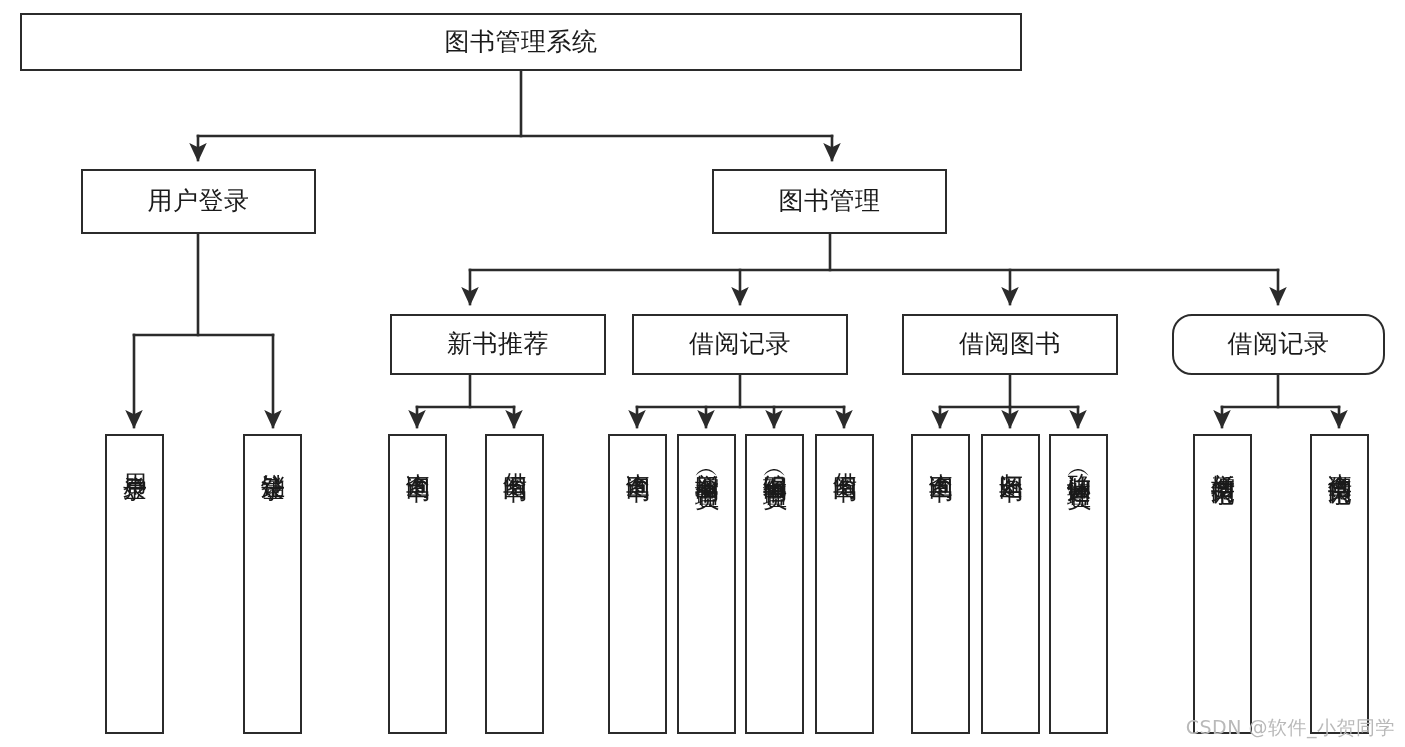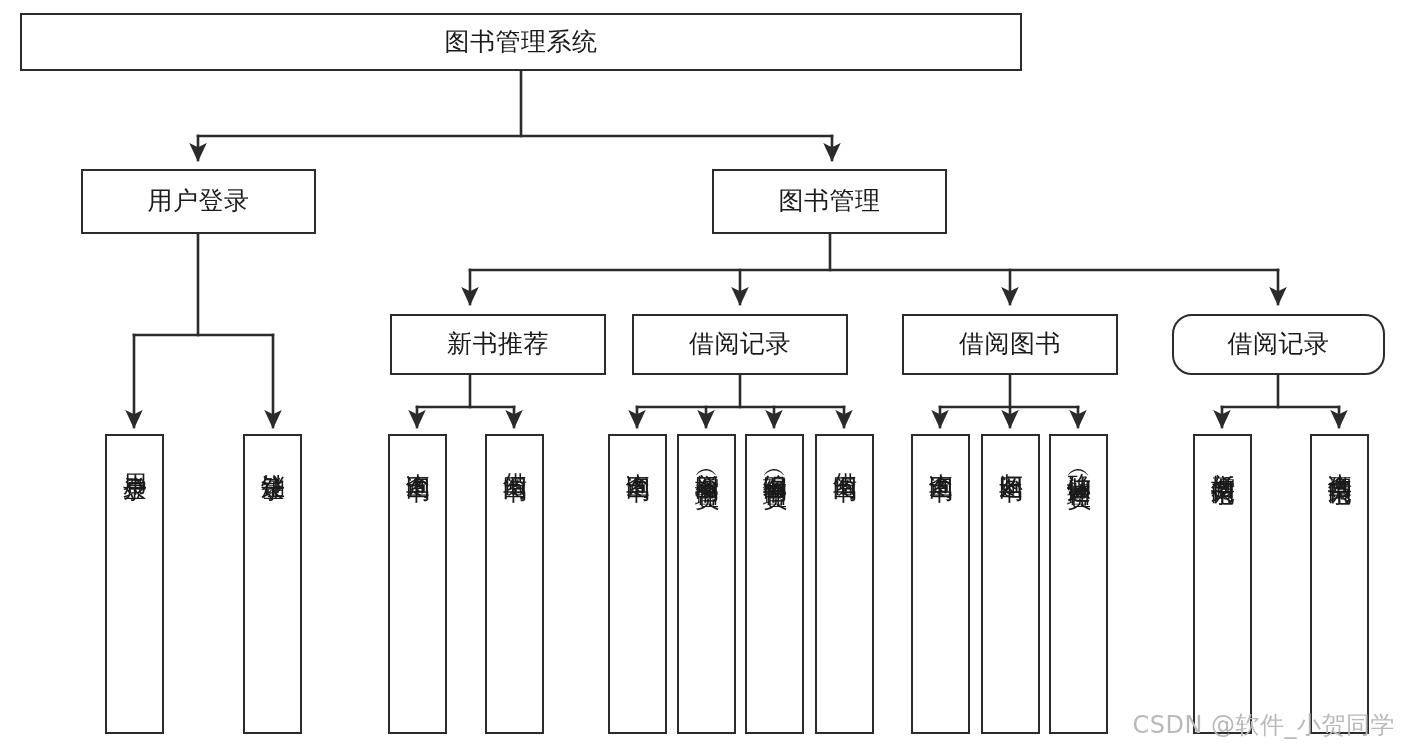--- a/index.html
+++ b/index.html
@@ -61,21 +61,21 @@
     font-size: 24px;
     line-height: 1.05;
     letter-spacing: 2px;
     white-space: nowrap;
   }
   
   #watermark {
     position: absolute;
     right: 10px;
     bottom: 6px;
-    font-size: 24px;
+    font-size: 19px;
     color: #b9b9b9;
     letter-spacing: 0.5px;
     z-index: 6;
     user-select: none;
     white-space: nowrap;
   }
 </style>
 </head>
 <body>
 

